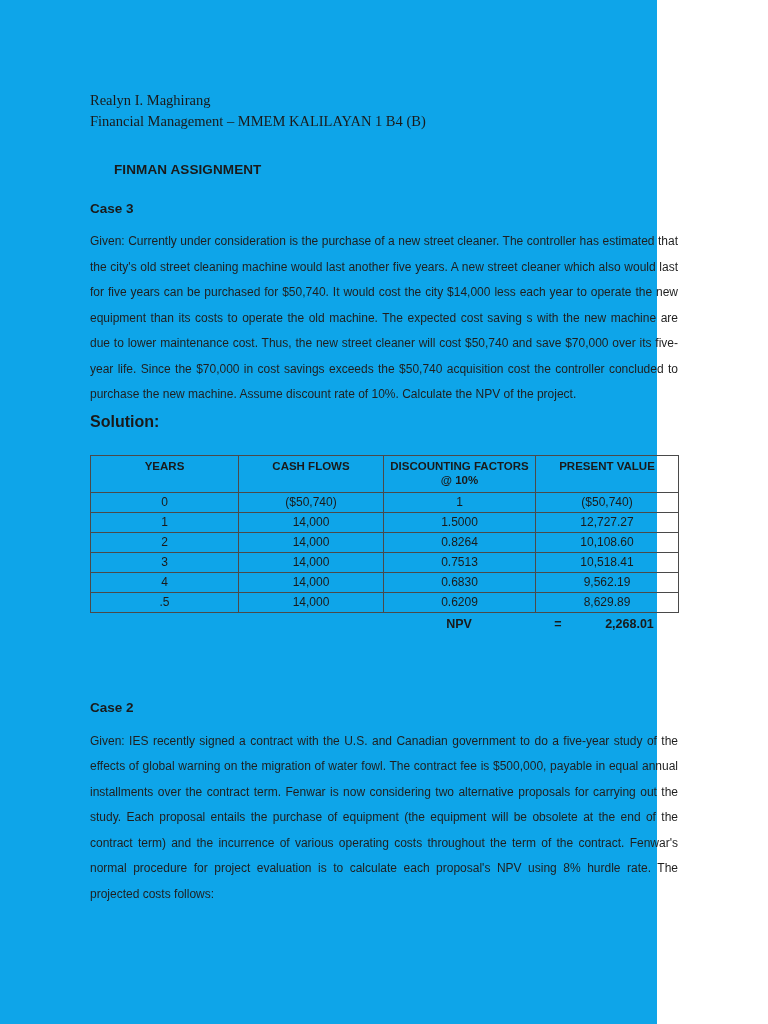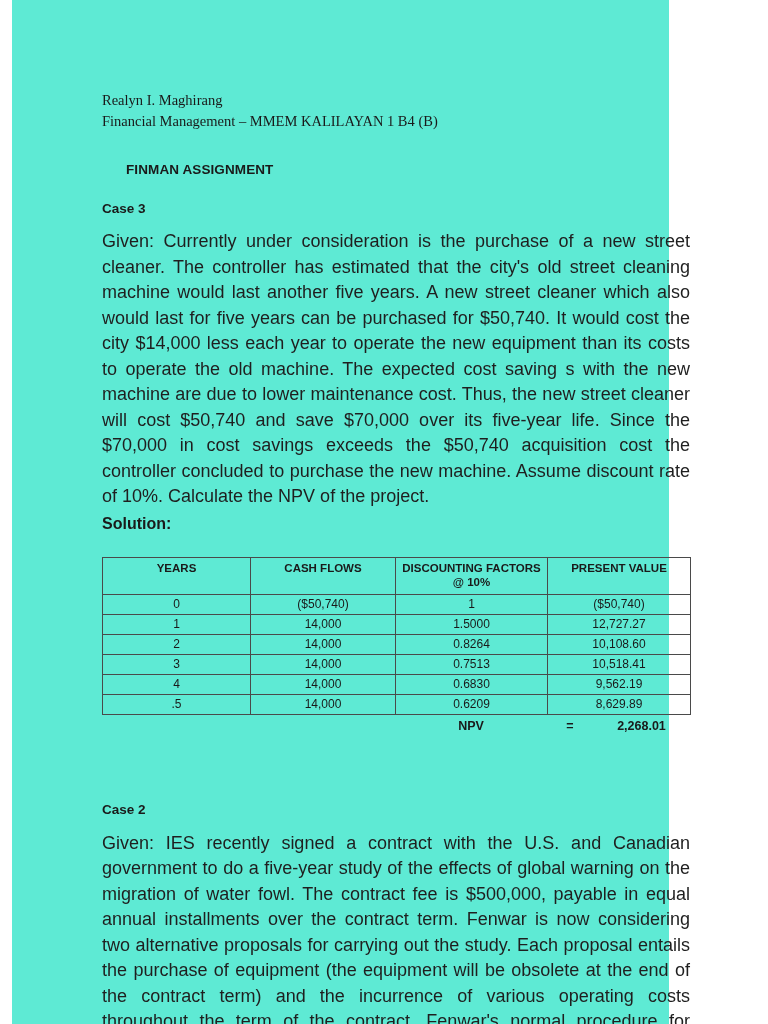--- a/index.html
+++ b/index.html
@@ -10,25 +10,25 @@
   body {
     width: 768px;
     height: 1024px;
     position: relative;
     font-family: "Liberation Sans", sans-serif;
     color: #1a1a1a;
     overflow: hidden;
   }
   .page {
     position: absolute;
-    left: 12px;
+    left: 0;
     top: 0;
     width: 657px;
     height: 1024px;
-    background: #5eead4;
+    background: #0ea5e9;
   }
   .content {
     position: absolute;
     left: 90px;
     top: 90px;
     width: 588px;
   }
 
   
   .doc-header {
@@ -55,21 +55,21 @@
     margin-top: 24px;
   }
   .h-solution {
     font-weight: bold;
     font-size: 16px;
     margin-top: 5px;
   }
 
   
   .para {
-    font-size: 18px;
+    font-size: 12px;
     line-height: 25.5px;
     text-align: justify;
     text-justify: inter-word;
     margin-top: 13px;
     color: #1f1f1f;
   }
   .para.case2 {
     margin-top: 14px;
   }
 

